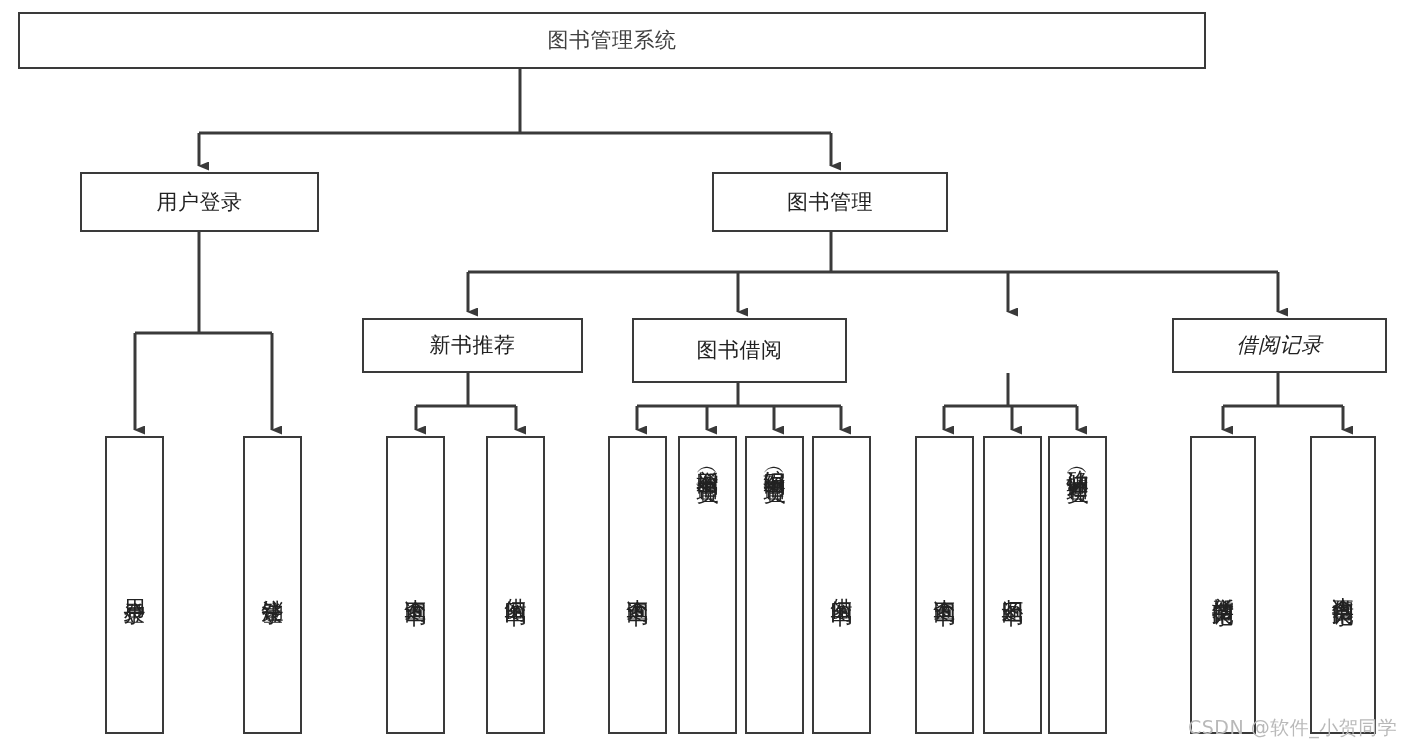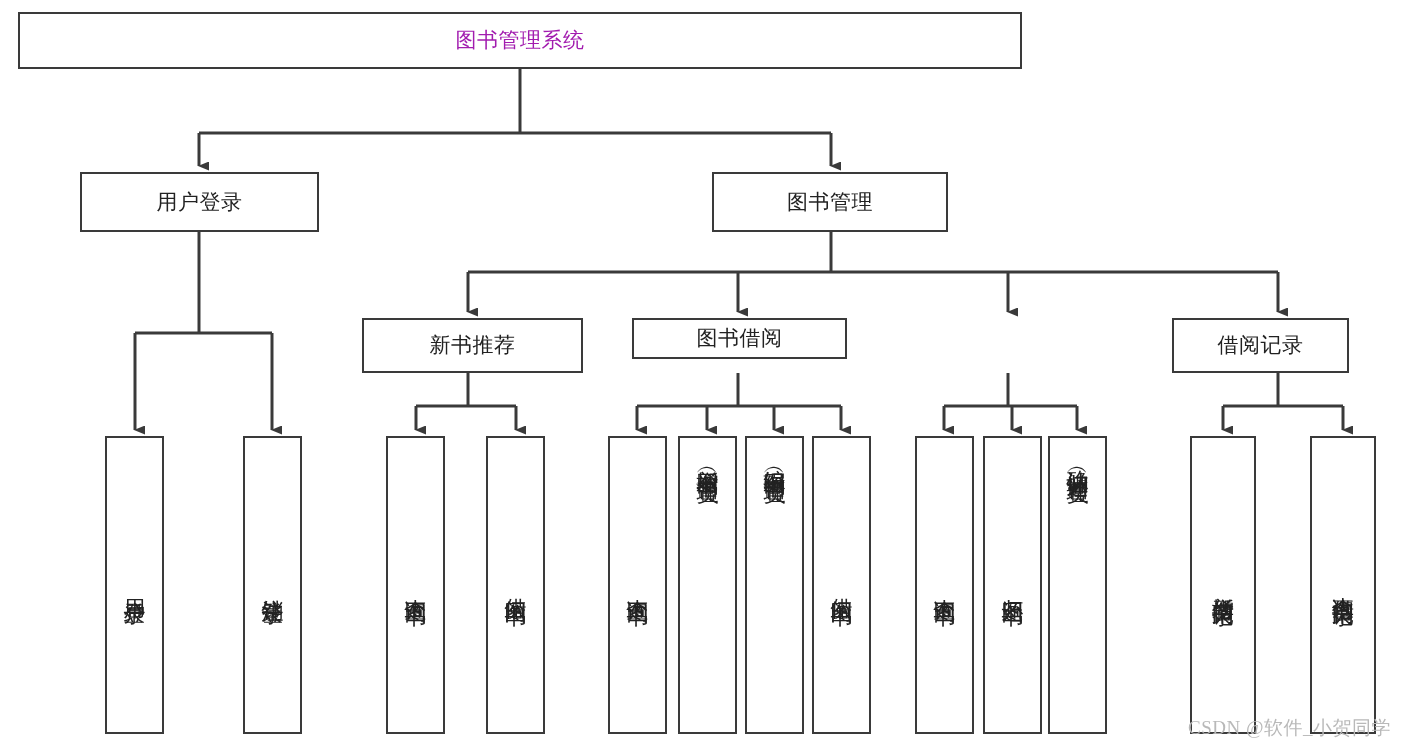--- a/index.html
+++ b/index.html
@@ -122,38 +122,38 @@
       <path d="M1012,406 L1012,430" marker-end="url(#arrow)"></path>
       <path d="M1077,406 L1077,430" marker-end="url(#arrow)"></path>
 
       <path d="M1278,373 L1278,406"></path>
       <path d="M1223,406 L1343,406"></path>
       <path d="M1223,406 L1223,430" marker-end="url(#arrow)"></path>
       <path d="M1343,406 L1343,430" marker-end="url(#arrow)"></path>
     </g>
   </svg>
 
-  <div class="node node-root" style="left: 18px; top: 12px; width: 1004px; height: 57px; border-color: rgb(58, 58, 58); background: rgb(255, 255, 255); color: #a21caf;">
+  <div class="node node-root" style="left: 18px; top: 12px; width: 1188px; height: 57px; border-color: rgb(58, 58, 58); background: rgb(255, 255, 255); color: #404040;">
     <span class="label">图书管理系统</span>
   </div>
 
   <div class="node node-l1" style="left: 80px; top: 172px; width: 239px; height: 60px; border-color: rgb(58, 58, 58); background: rgb(255, 255, 255); color: rgb(34, 34, 34);">
     <span class="label">用户登录</span>
   </div>
   <div class="node node-l1" style="left: 712px; top: 172px; width: 236px; height: 60px; border-color: rgb(58, 58, 58); background: rgb(255, 255, 255); color: rgb(34, 34, 34);">
     <span class="label">图书管理</span>
   </div>
 
   <div class="node node-l2" style="left: 362px; top: 318px; width: 221px; height: 55px; border-color: rgb(58, 58, 58); background: rgb(255, 255, 255); color: rgb(34, 34, 34);">
     <span class="label">新书推荐</span>
   </div>
-  <div class="node node-l2" style="left: 632px; top: 318px; width: 215px; height: 41px; border-color: rgb(58, 58, 58); background: rgb(255, 255, 255); color: rgb(34, 34, 34);">
+  <div class="node node-l2" style="left: 632px; top: 318px; width: 215px; height: 65px; border-color: rgb(58, 58, 58); background: rgb(255, 255, 255); color: rgb(34, 34, 34);">
     <span class="label">图书借阅</span>
   </div>
-  <div class="node node-l2" style="left: 1172px; top: 318px; width: 177px; height: 55px; border-color: rgb(58, 58, 58); background: rgb(255, 255, 255); color: rgb(34, 34, 34);">
+  <div class="node node-l2" style="left: 1172px; top: 318px; width: 215px; height: 55px; border-color: rgb(58, 58, 58); background: rgb(255, 255, 255); color: rgb(34, 34, 34); font-style: italic;">
     <span class="label">借阅记录</span>
   </div>
 
   <div class="node node-leaf align-mid" style="left: 105px; top: 436px; width: 59px; height: 298px; border-color: rgb(58, 58, 58); background: rgb(255, 255, 255); color: rgb(34, 34, 34);">
     <span class="label">用户登录</span>
   </div>
   <div class="node node-leaf align-mid" style="left: 243px; top: 436px; width: 59px; height: 298px; border-color: rgb(58, 58, 58); background: rgb(255, 255, 255); color: rgb(34, 34, 34);">
     <span class="label">注销登录</span>
   </div>
   <div class="node node-leaf align-mid" style="left: 386px; top: 436px; width: 59px; height: 298px; border-color: rgb(58, 58, 58); background: rgb(255, 255, 255); color: rgb(34, 34, 34);">
@@ -183,15 +183,15 @@
   <div class="node node-leaf" style="left: 1048px; top: 436px; width: 59px; height: 298px; border-color: rgb(58, 58, 58); background: rgb(255, 255, 255); color: rgb(34, 34, 34);">
     <span class="label">确认归还（管理员）</span>
   </div>
   <div class="node node-leaf align-mid" style="left: 1190px; top: 436px; width: 66px; height: 298px; border-color: rgb(58, 58, 58); background: rgb(255, 255, 255); color: rgb(34, 34, 34);">
     <span class="label">新增借阅记录</span>
   </div>
   <div class="node node-leaf align-mid" style="left: 1310px; top: 436px; width: 66px; height: 298px; border-color: rgb(58, 58, 58); background: rgb(255, 255, 255); color: rgb(34, 34, 34);">
     <span class="label">查询借阅记录</span>
   </div>
 
-  <div class="watermark" style="left: 1188px; top: 715px; color: rgb(185, 185, 185); font-family: Liberation Serif, serif;">CSDN @软件_小贺同学</div>
+  <div class="watermark" style="left: 1188px; top: 715px; color: rgb(185, 185, 185);">CSDN @软件_小贺同学</div>
 
 </div>
 
 </body></html>

